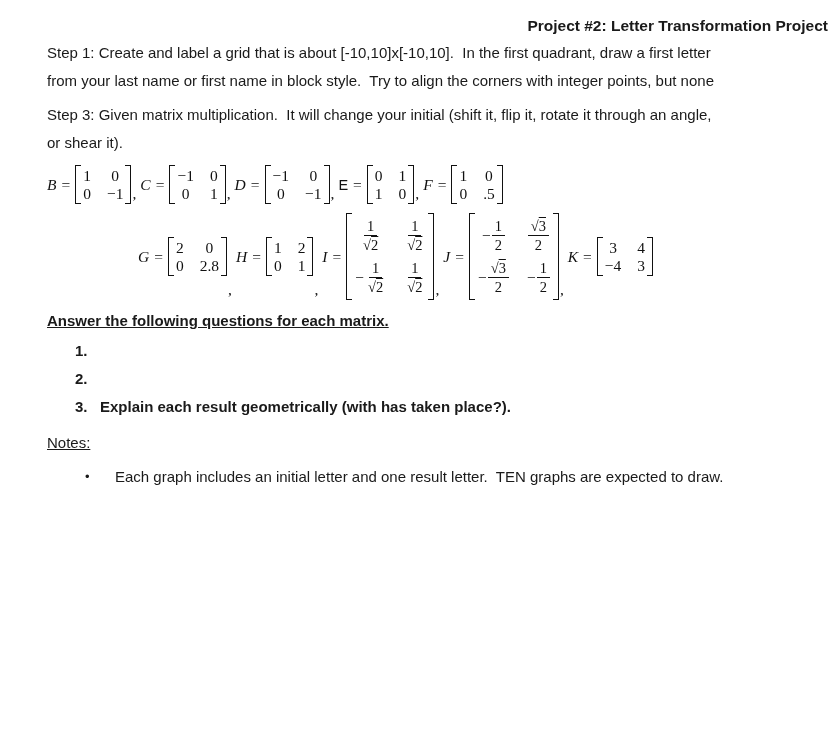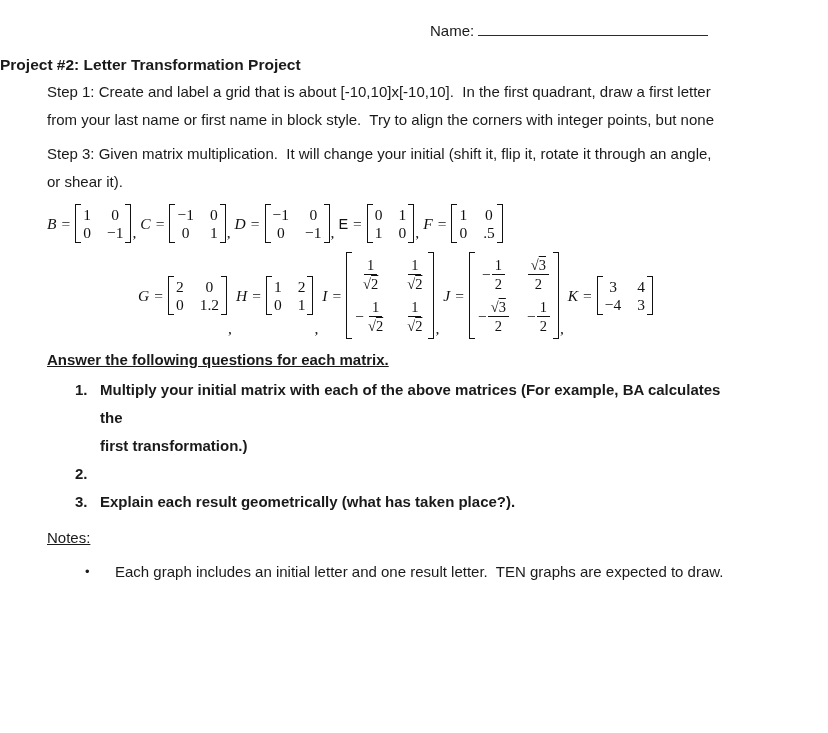--- a/index.html
+++ b/index.html
@@ -3,21 +3,21 @@
 <meta charset="utf-8">
 <style>
   html,body { margin:0; padding:0; background:#fff; }
   .page {
     position:relative; width:828px; height:733px; background:#ffffff;
     color:#1a1a1a; font-family:"Liberation Sans", sans-serif; font-size:15px;
     overflow:hidden;
   }
   .name-row { padding:20px 0 0 430px; font-size:15px; }
   .name-line { display:inline-block; width:230px; height:15px; border-bottom:1.4px solid #2b2b2b; margin-left:4px; }
-  .title { margin:17px 0 0 0; text-align:left; font-size:15.5px; font-weight:bold; }
+  .title { margin:17px 0 0 0; text-align:right; font-size:15.5px; font-weight:bold; }
   .para { width:706px; margin:6px 0 0 47px; line-height:28px; white-space:pre-wrap; }
   .para.first { margin-top:4px; }
   .b { font-weight:normal; }
 
   
   .mathline { display:flex; align-items:center; font-family:"Liberation Serif", serif; font-size:15.5px; color:#111; }
   .mathline1 { margin:8px 0 0 47px; }
   .mathline2 { margin:9px 0 0 138px; }
   .mgroup { display:inline-flex; align-items:center; }
   .mvar { font-style:italic; font-family:"Liberation Serif", serif; }
@@ -49,23 +49,20 @@
   .blist { margin:8px 0 0 0; }
   .bitem { display:flex; margin-left:85px; line-height:28px; }
   .bsym { width:30px; flex:0 0 30px; font-size:13px; }
   .btext { white-space:pre-wrap; }
 </style>
 </head>
 <body>
 
 <div class="page">
 
-  <div class="name-row">
-    <span>Name:</span><span class="name-line"></span>
-  </div>
 
   <div class="title">Project #2: Letter Transformation Project</div>
 
   <p class="para first"><span>Step 1: Create and label a grid that is about [-10,10]x[-10,10].  In the first quadrant, draw a first letter</span><br><span>from </span><span class="b">your last name or first name in block style.</span><span>  Try to align the corners with integer points, but none</span><br></p>
 
 
   <p class="para"><span>Step 3: Given matrix multiplication.  It will change your initial (shift it, flip it, rotate it through an angle,</span><br><span>or shear it).</span></p>
 
   <div class="mathline mathline1">
     <span class="mgroup">
@@ -125,21 +122,21 @@
   </div>
 
   <div class="mathline mathline2">
     <span class="mgroup">
       <span class="mvar">G</span>
       <span class="meq">=</span>
       <span class="mat">
         <span class="mc">2</span>
         <span class="mc">0</span>
         <span class="mc">0</span>
-        <span class="mc">1.2</span>
+        <span class="mc">2.8</span>
       </span>
     </span>
     <span class="msep">,</span>
     <span class="mgroup">
       <span class="mvar">H</span>
       <span class="meq">=</span>
       <span class="mat">
         <span class="mc">1</span>
         <span class="mc">2</span>
         <span class="mc">0</span>
@@ -223,28 +220,27 @@
         <span class="mc">3</span>
       </span>
     </span>
   </div>
 
   <div class="answer-heading">Answer the following questions for each matrix.</div>
 
   <div class="qlist">
     <div class="qitem">
       <span class="qnum">1.</span>
-      <span class="qtext"><span>Multiply your initial matrix with each of the above matrices (For example, BA calculates the</span><br><span>first transformation.)</span></span>
     </div>
     <div class="qitem">
       <span class="qnum">2.</span>
     </div>
     <div class="qitem">
       <span class="qnum">3.</span>
-      <span class="qtext">Explain each result geometrically (what has taken place?).</span>
+      <span class="qtext">Explain each result geometrically (with has taken place?).</span>
     </div>
   </div>
 
   <div class="notes-label">Notes:</div>
 
   <div class="blist">
     <div class="bitem">
       <span class="bsym">•</span>
       <span class="btext">Each graph includes an initial letter and one result letter.  TEN graphs are expected to draw.</span>
     </div>

